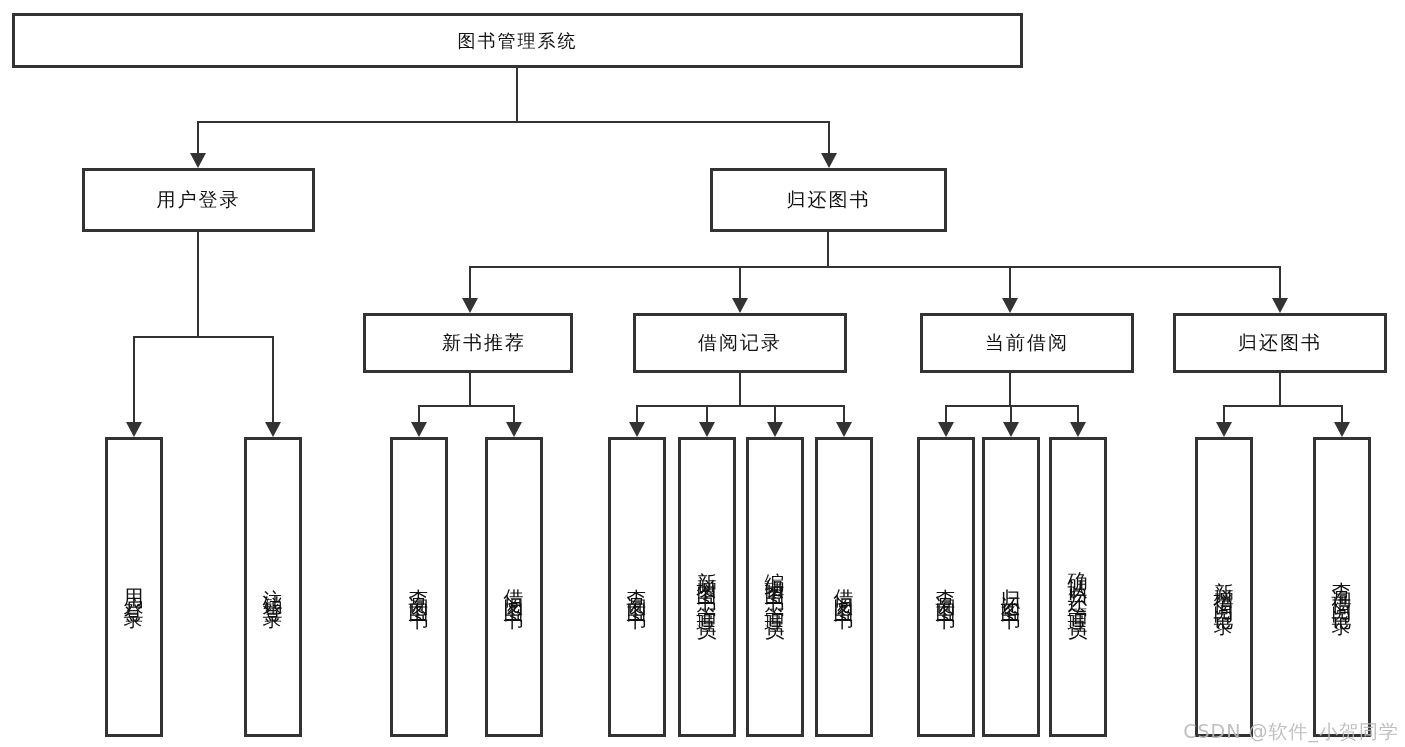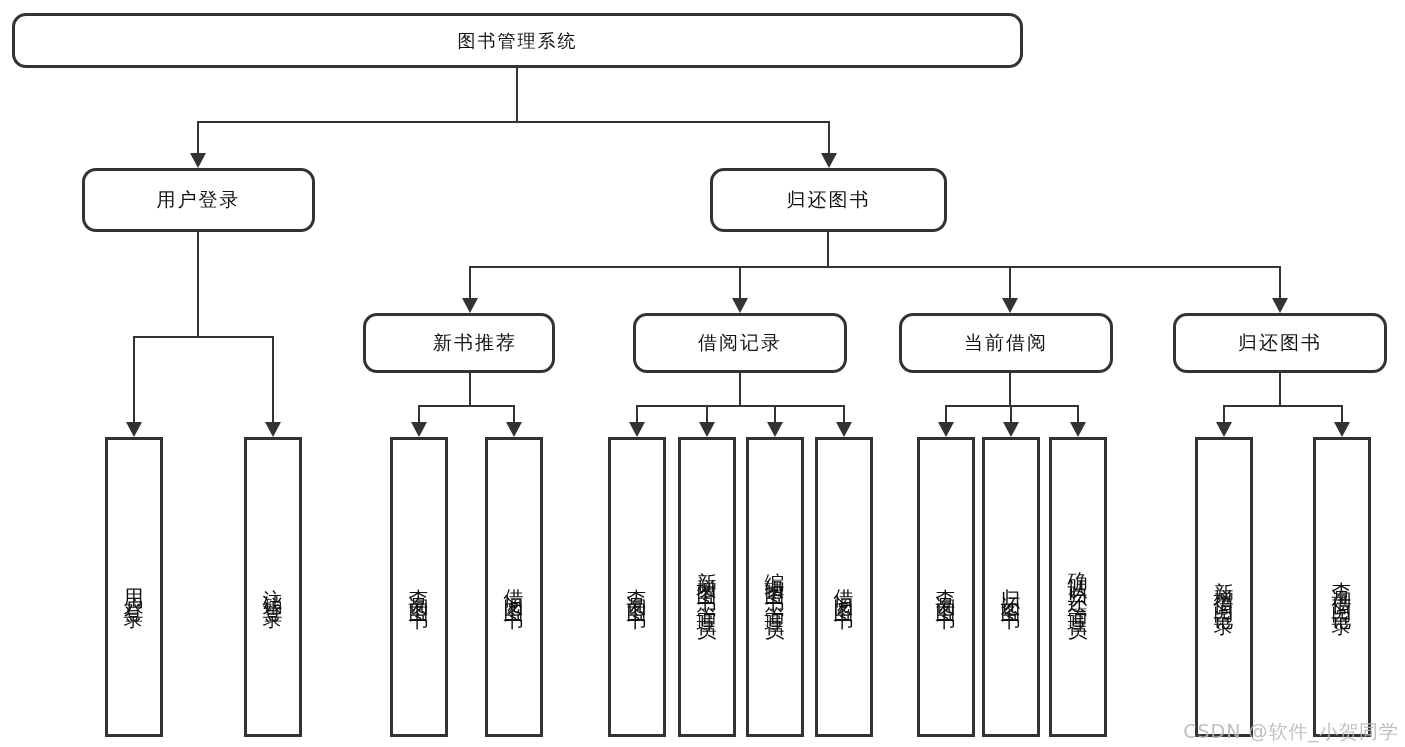--- a/index.html
+++ b/index.html
@@ -7,21 +7,21 @@
     width:1405px;height:747px;position:relative;overflow:hidden;
     background:#ffffff;
     font-family:"DejaVu Sans","Liberation Sans",sans-serif;
   }
   .box{
     position:absolute;box-sizing:border-box;
     border:3px solid #333333;background:#ffffff;
     display:flex;align-items:center;justify-content:center;
     color:#111111;
   }
-  .hbox{font-size:19px;letter-spacing:2px;border-radius:14px;}
+  .hbox{font-size:19px;letter-spacing:2px;}
   .rootbox{font-size:18px;letter-spacing:2px;}
   .vbox{
     width:58px;height:300px;top:437px;
     writing-mode:vertical-rl;text-orientation:mixed;
     font-size:20px;letter-spacing:7px;line-height:1;
     padding:6px 0;
   }
   .vline{position:absolute;width:2px;background:#333333;}
   .hline{position:absolute;height:2px;background:#333333;}
   .ahead{
@@ -61,23 +61,23 @@
 <div class="hline" style="left:469px;top:266px;width:812px;"></div>
 <div class="vline" style="left:469px;top:266px;height:32px;"></div>
 <div class="ahead" style="left:462px;top:298px;"></div>
 <div class="vline" style="left:739px;top:266px;height:32px;"></div>
 <div class="ahead" style="left:732px;top:298px;"></div>
 <div class="vline" style="left:1009px;top:266px;height:32px;"></div>
 <div class="ahead" style="left:1002px;top:298px;"></div>
 <div class="vline" style="left:1279px;top:266px;height:32px;"></div>
 <div class="ahead" style="left:1272px;top:298px;"></div>
 
-<div class="box hbox" style="left:363px;top:313px;width:192px;height:60px;padding-left:32px;">新书推荐</div>
+<div class="box hbox" style="left:363px;top:313px;width:210px;height:60px;padding-left:32px;">新书推荐</div>
 <div class="box hbox" style="left:633px;top:313px;width:214px;height:60px;">借阅记录</div>
-<div class="box hbox" style="left:899px;top:313px;width:214px;height:60px;">当前借阅</div>
+<div class="box hbox" style="left:920px;top:313px;width:214px;height:60px;">当前借阅</div>
 <div class="box hbox" style="left:1173px;top:313px;width:214px;height:60px;">归还图书</div>
 
 <div class="vline" style="left:469px;top:373px;height:32px;"></div>
 <div class="hline" style="left:418px;top:405px;width:97px;"></div>
 <div class="vline" style="left:418px;top:405px;height:17px;"></div>
 <div class="ahead" style="left:411px;top:422px;"></div>
 <div class="vline" style="left:513px;top:405px;height:17px;"></div>
 <div class="ahead" style="left:506px;top:422px;"></div>
 
 <div class="vline" style="left:739px;top:373px;height:32px;"></div>

